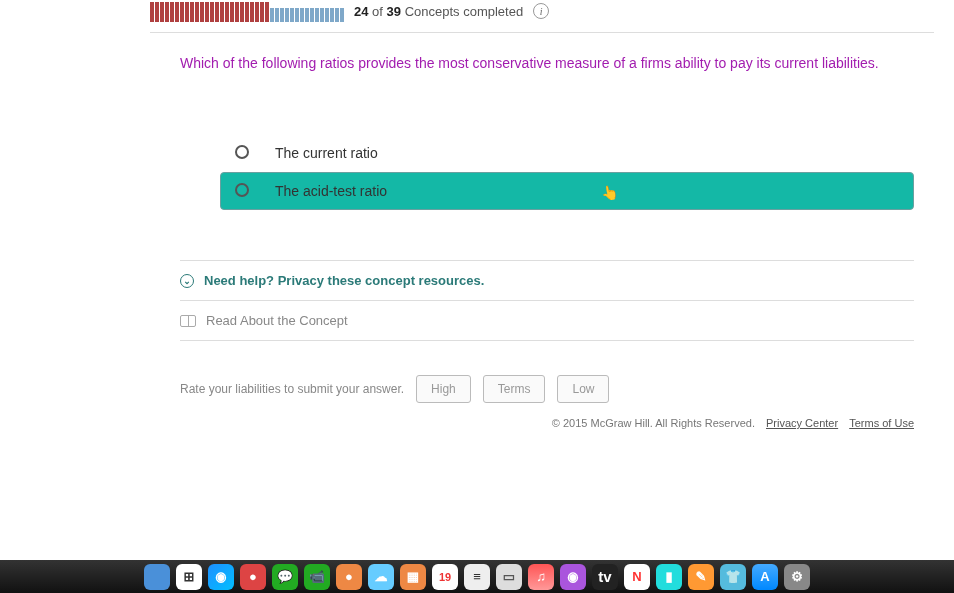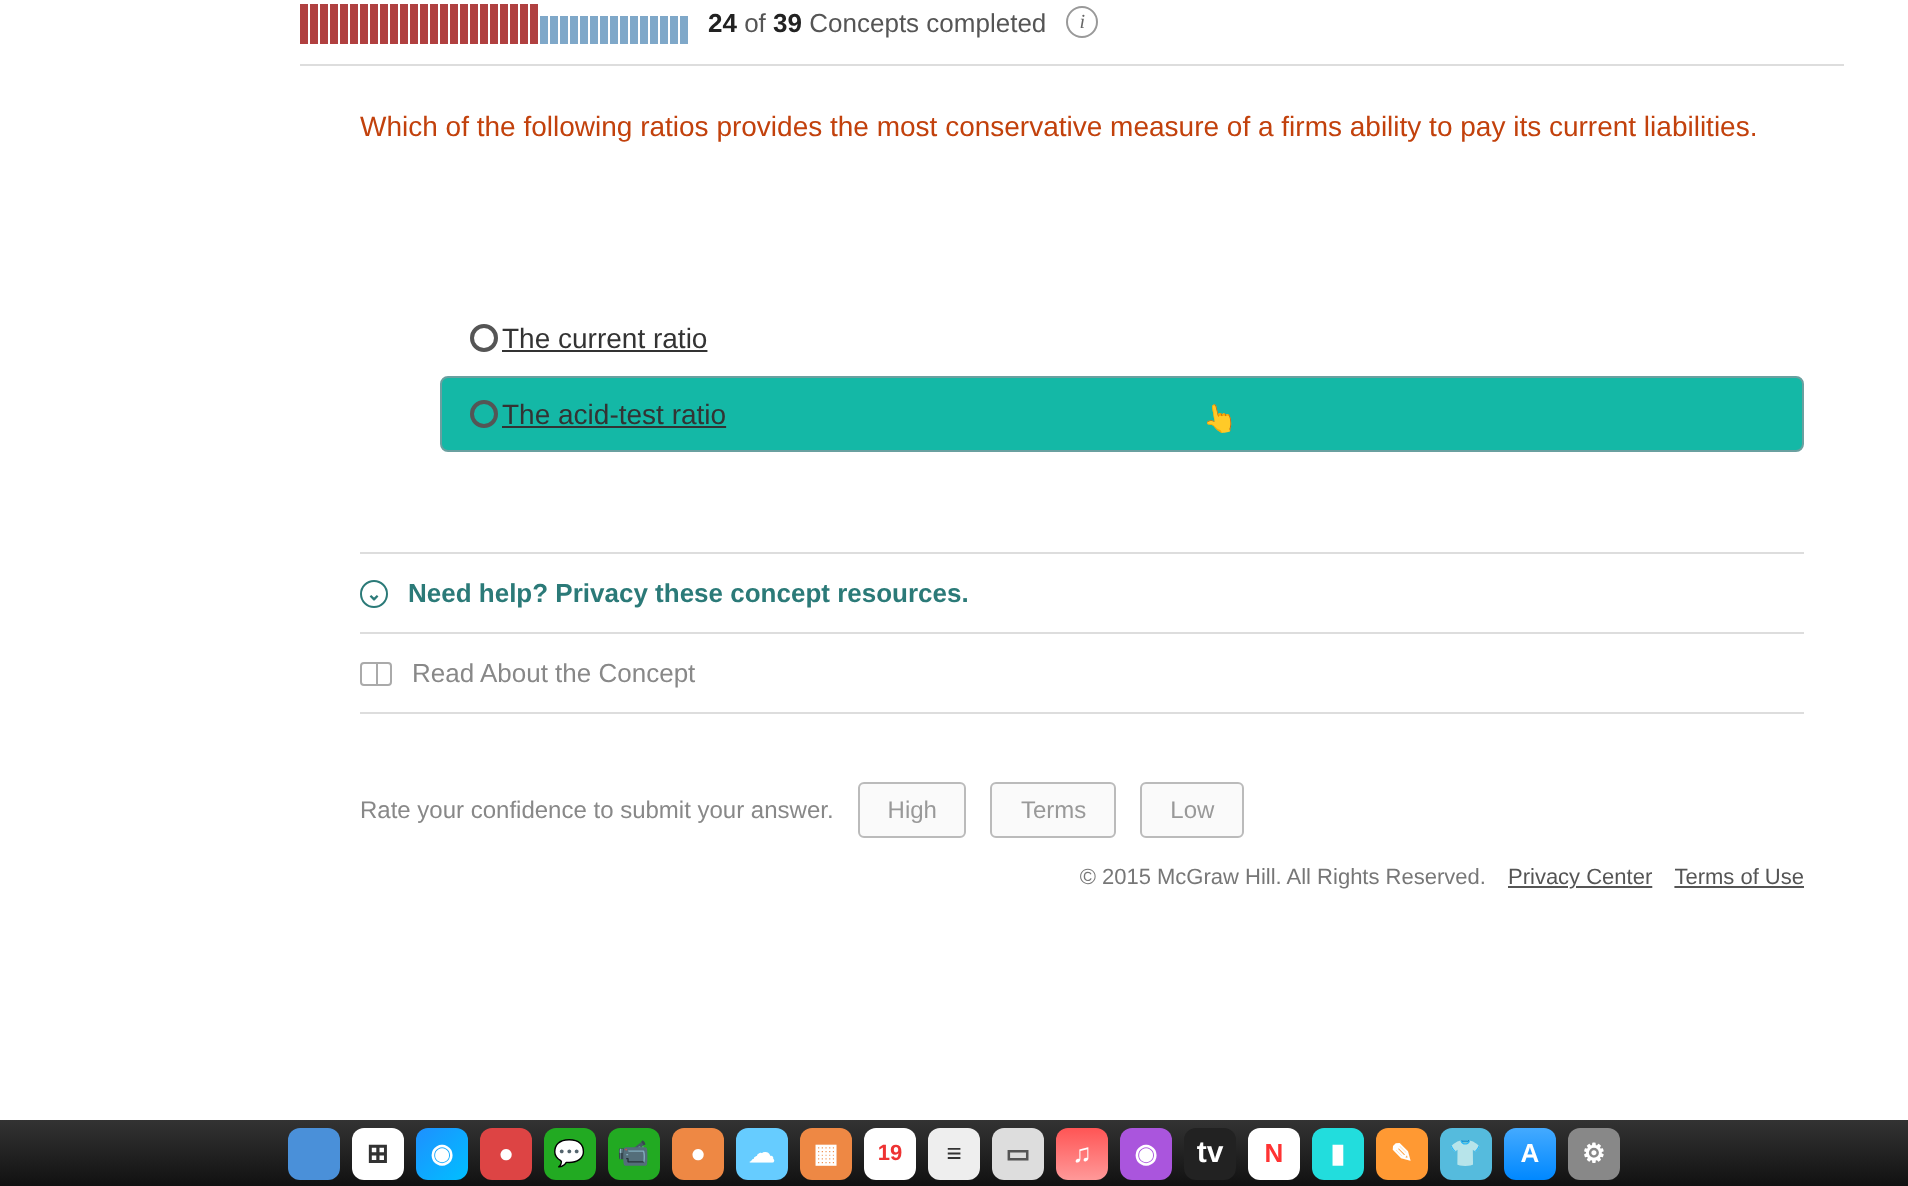--- a/index.html
+++ b/index.html
@@ -8,21 +8,21 @@
       background: #f0f0f0;
       width: 954px;
       height: 593px;
       overflow: hidden;
       position: relative;
     }
     .page {
       background: #fff;
       width: 100%;
       height: 560px;
-      padding: 0 32px 0 150px;
+      padding: 0 20px 0 150px;
       position: relative;
     }
     .progress-row {
       display: flex;
       align-items: center;
       gap: 10px;
       padding: 0 0 10px 0;
       border-bottom: 1px solid #ddd;
       font-size: 13px;
       color: #333;
@@ -41,27 +41,27 @@
     .seg-pending { background: #7fa8c9; height: 14px; }
     .progress-text { color: #555; }
     .progress-text strong { color: #222; font-weight: 700; }
     .info-icon {
       width: 16px; height: 16px; border: 1px solid #999; border-radius: 50%;
       display: inline-flex; align-items: center; justify-content: center;
       font-size: 10px; color: #666; font-style: italic; font-family: serif;
     }
     .content { padding: 20px 20px 0 30px; }
     .q-title { font-size: 18px; font-weight: 700; color: #222; margin-bottom: 18px; }
-    .q-text { font-size: 14px; color: #c2410c; margin-bottom: 76px; line-height: 1.5; }
+    .q-text { font-size: 14px; color: #a21caf; margin-bottom: 60px; line-height: 1.5; }
     .options { margin: 0 0 50px 40px; }
     .option {
-      display: flex; align-items: center; gap: 2px;
+      display: flex; gap: 26px;
       padding: 10px 14px; font-size: 14px; color: #333;
       border: 1px solid transparent; border-radius: 4px;
-      cursor: pointer; position: relative; text-decoration: underline;
+      cursor: pointer; position: relative;
     }
     .option.hover {
       border: 1px solid #6aa0a0; background: #14b8a6;
     }
     .radio {
       width: 14px; height: 14px; border: 2px solid #555; border-radius: 50%;
       flex-shrink: 0;
     }
     .cursor-ptr {
       position: absolute; left: 380px; top: 12px; font-size: 14px;
@@ -189,21 +189,21 @@
         <span class="chev">⌄</span>
         <span>Need help? Privacy these concept resources.</span>
       </div>
       <div class="help-item">
         <span class="book-icon"></span>
         <span>Read About the Concept</span>
       </div>
     </div>
 
     <div class="confidence-row">
-      <span>Rate your confidence to submit your answer.</span>
+      <span>Rate your liabilities to submit your answer.</span>
       <button class="conf-btn">High</button>
       <button class="conf-btn">Terms</button>
       <button class="conf-btn">Low</button>
     </div>
 
     <div class="footer">
       <span>© 2015 McGraw Hill. All Rights Reserved.</span>
       <a href="#">Privacy Center</a>
       <a href="#">Terms of Use</a>
     </div>

